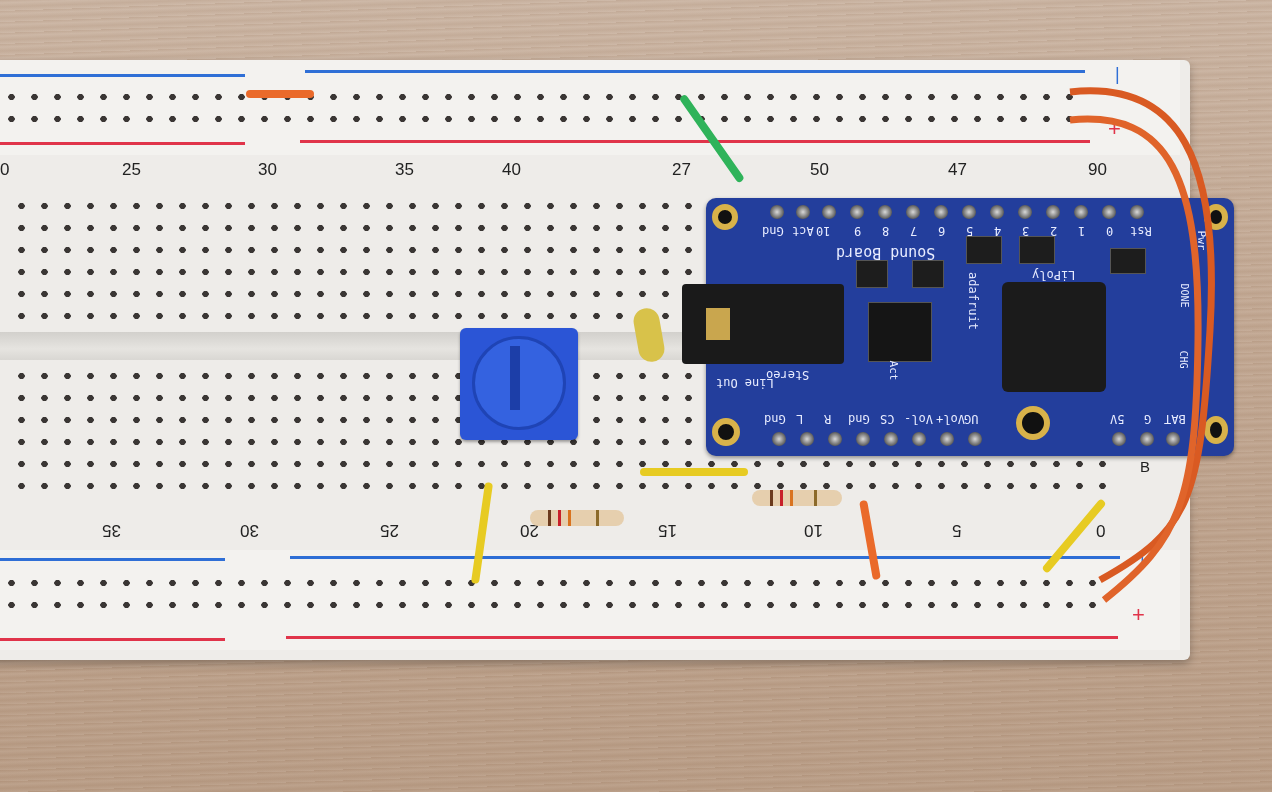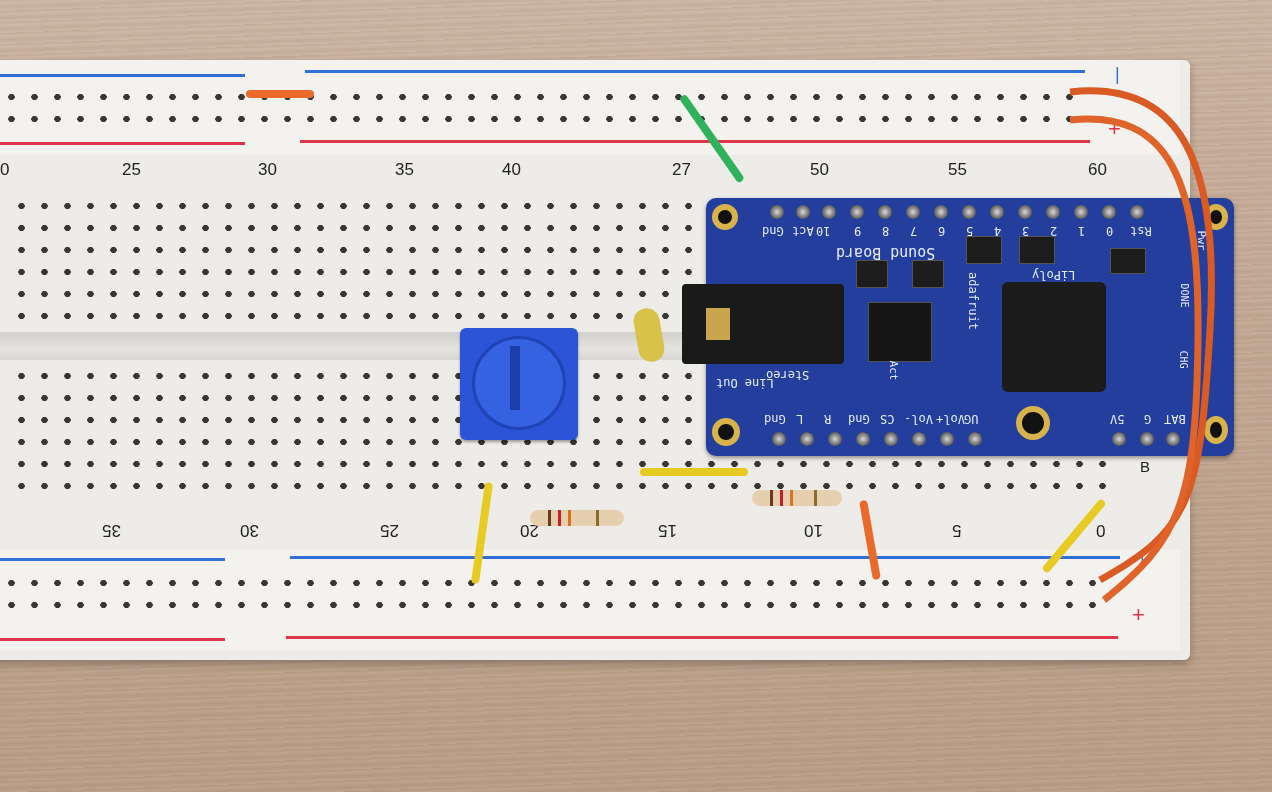--- a/index.html
+++ b/index.html
@@ -45,22 +45,22 @@
   </div>
 
   <div class="abs" style="left:0;top:100px;width:1190px;height:26px;">
     <span class="rnum" style="left:10px;">0</span>
     <span class="rnum" style="left:132px;">25</span>
     <span class="rnum" style="left:268px;">30</span>
     <span class="rnum" style="left:405px;">35</span>
     <span class="rnum" style="left:512px;">40</span>
     <span class="rnum" style="left:682px;">27</span>
     <span class="rnum" style="left:820px;">50</span>
-    <span class="rnum" style="left:958px;">55</span>
-    <span class="rnum" style="left:1098px;">60</span>
+    <span class="rnum" style="left:958px;">47</span>
+    <span class="rnum" style="left:1098px;">90</span>
   </div>
 
   <div class="holes" style="left:20px;top:135px;width:1110px;height:130px;"></div>
   <div class="groove" style="top:272px;"></div>
   <div class="holes" style="left:20px;top:305px;width:1110px;height:140px;"></div>
   <span class="abs" style="left:1150px;top:398px;font-size:15px;color:#222;">B</span>
 
   <div class="abs" style="left:0;top:460px;width:1190px;height:26px;">
     <span class="rnum flip" style="left:112px;">35</span>
     <span class="rnum flip" style="left:250px;">30</span>

